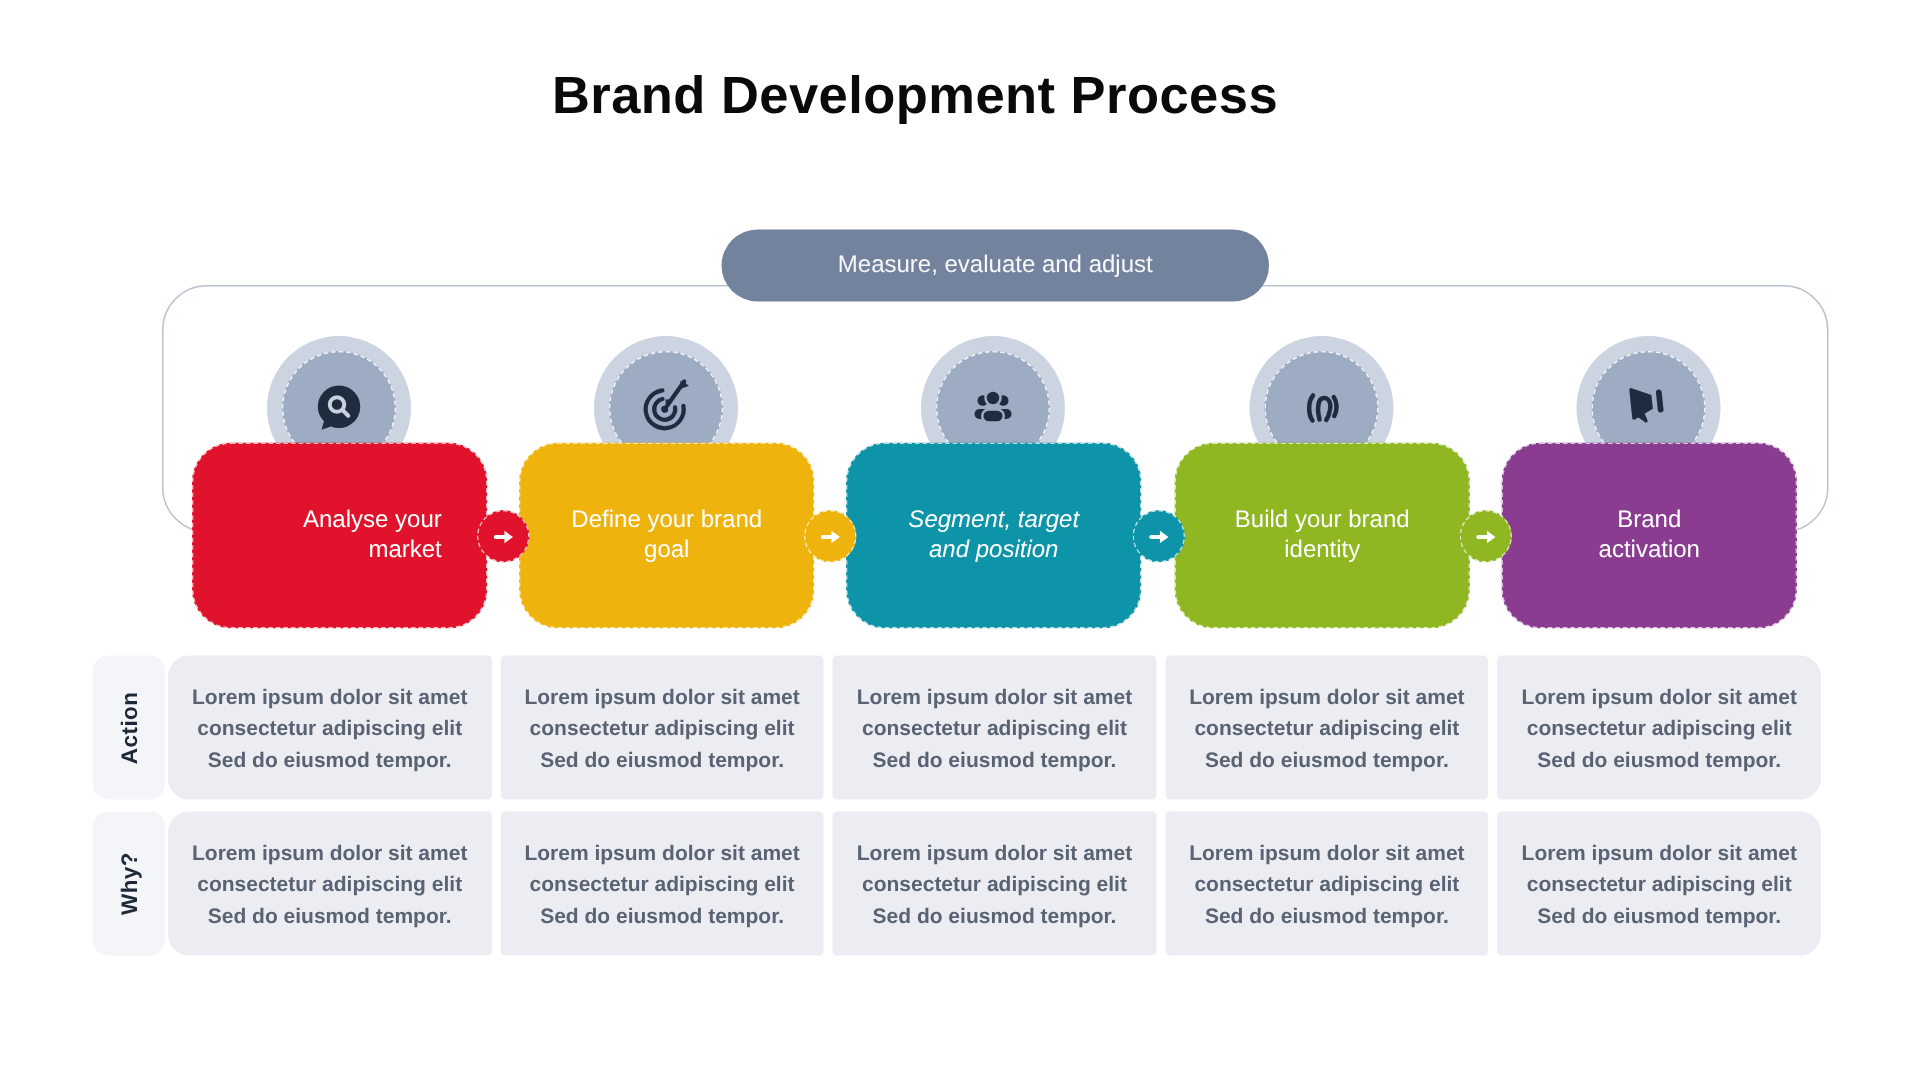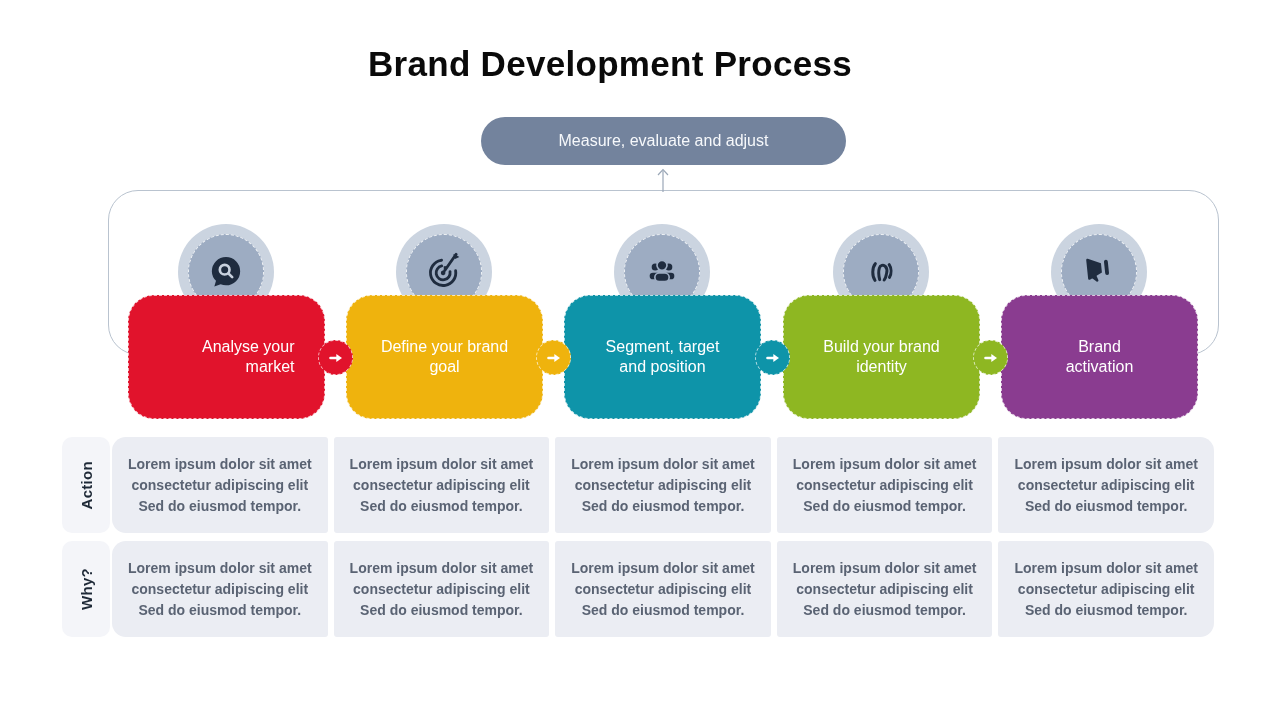--- a/index.html
+++ b/index.html
@@ -47,21 +47,21 @@
   .cell:last-child{border-top-right-radius:14px;border-bottom-right-radius:14px;}
   .cell span{display:block;max-width:192px;}
 </style>
 </head>
 <body>
 
 <div class="slide">
 
   <div class="title">Brand Development Process</div>
 
-  <div class="pill" style="background: rgb(115, 131, 157);">
+  <div class="pill" style="background: rgb(115, 131, 157); margin-top: 36px;">
     <span>Measure, evaluate and adjust</span>
   </div>
 
   <svg class="up-connector" width="14" height="26" viewBox="0 0 14 26">
     <path d="M7 5 V26" stroke="#9AA7B7" stroke-width="1.2" fill="none"></path>
     <path d="M2 9 L7 3.6 L12 9" stroke="#9AA7B7" stroke-width="1.2" fill="none"></path>
   </svg>
 
   <div class="frame"></div>
 
@@ -100,21 +100,21 @@
     <div class="halo"></div>
     <div class="icon-circle"></div>
     <svg class="step-icon" viewBox="0 0 24 24">
       <circle cx="7.9" cy="9" r="2.1" fill="currentColor"></circle>
       <circle cx="16.1" cy="9" r="2.1" fill="currentColor"></circle>
       <rect x="4.6" y="12.4" width="6.4" height="4" rx="2" fill="currentColor"></rect>
       <rect x="13" y="12.4" width="6.4" height="4" rx="2" fill="currentColor"></rect>
       <circle cx="12" cy="8" r="3" fill="currentColor" stroke="#9DACC2" stroke-width="1"></circle>
       <rect x="7.7" y="12.6" width="8.6" height="5.2" rx="2.6" fill="currentColor" stroke="#9DACC2" stroke-width="1"></rect>
     </svg>
-    <div class="step-box" style="background: rgb(14, 148, 169);">
+    <div class="step-box" style="background: rgb(14, 148, 169); font-style: italic;">
       <span>Segment, target and position</span>
     </div>
   </div>
 
   <div class="step" style="left:783px">
     <div class="halo"></div>
     <div class="icon-circle"></div>
     <svg class="step-icon" viewBox="0 0 24 24">
       <g fill="none" stroke="currentColor" stroke-width="1.8" stroke-linecap="round">
         <path d="M8.4 17 C6.6 14.6 6.6 9.4 8.6 7"></path>

